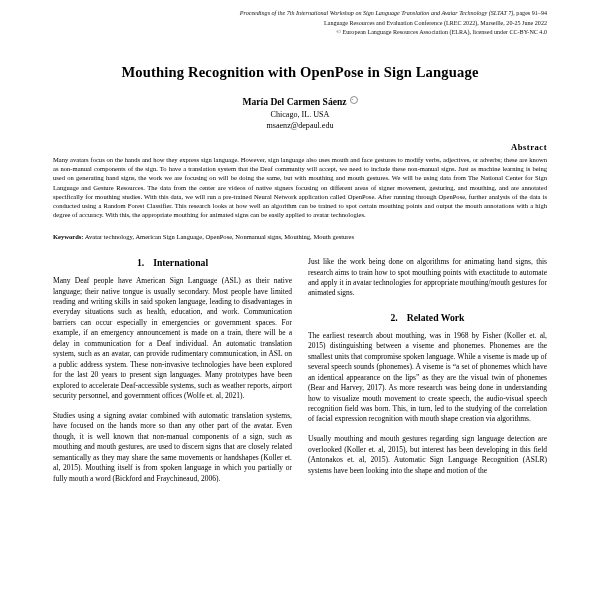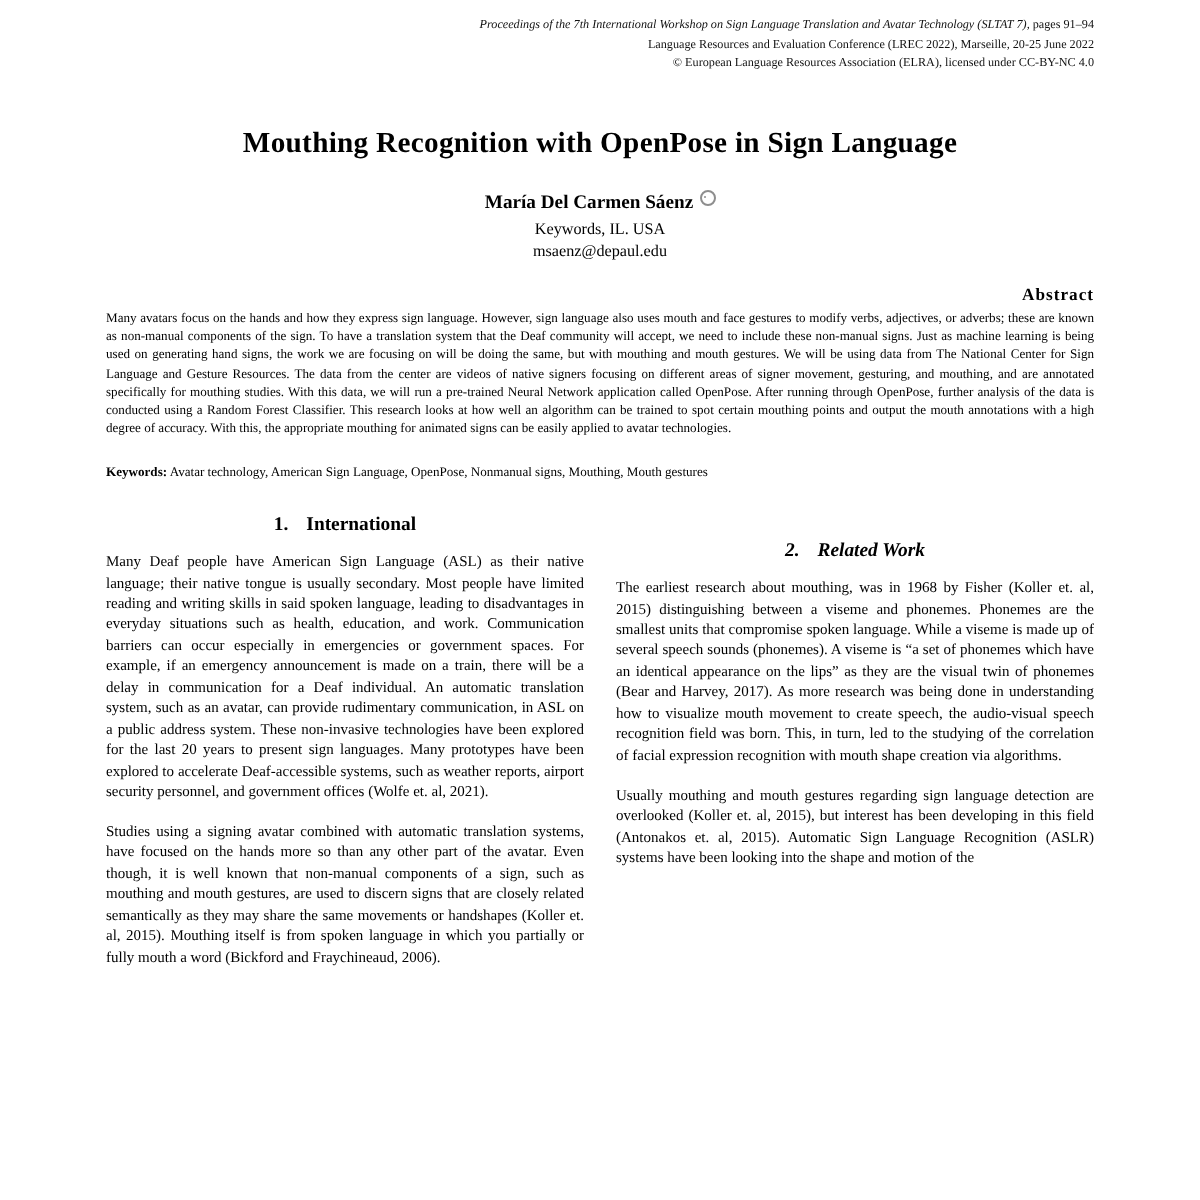--- a/index.html
+++ b/index.html
@@ -124,21 +124,20 @@
     font-weight: bold;
     margin: 0 0 7px 0;
     line-height: 12px;
   }
   .sec-head .num {
     display: inline-block;
     margin-right: 9px;
   }
   .sec-head-spaced {
     margin-top: 13px;
-    font-style: italic;
   }
   .para {
     font-size: 7.5px;
     line-height: 10.45px;
     text-align: justify;
     text-justify: inter-word;
     margin: 0 0 9.5px 0;
     hyphens: none;
   }
   .para:last-child { margin-bottom: 5px; }
@@ -153,40 +152,41 @@
     <div class="line2">Language Resources and Evaluation Conference (LREC 2022), Marseille, 20-25 June 2022</div>
     <div class="line3">© European Language Resources Association (ELRA), licensed under CC-BY-NC 4.0</div>
   </div>
 
   <h1 class="title">Mouthing Recognition with OpenPose in Sign Language</h1>
 
   <div class="author-block">
     <div>
       <span class="author-name">María Del Carmen Sáenz</span><span class="orcid-icon"></span>
     </div>
-    <div class="affil">Keywords, IL. USA</div>
+    <div class="affil">Chicago, IL. USA</div>
     <div class="email">msaenz@depaul.edu</div>
   </div>
 
   <div class="abstract-head">Abstract</div>
   <div class="abstract-body">Many avatars focus on the hands and how they express sign language. However, sign language also uses mouth and face gestures to modify verbs, adjectives, or adverbs; these are known as non-manual components of the sign. To have a translation system that the Deaf community will accept, we need to include these non-manual signs. Just as machine learning is being used on generating hand signs, the work we are focusing on will be doing the same, but with mouthing and mouth gestures. We will be using data from The National Center for Sign Language and Gesture Resources. The data from the center are videos of native signers focusing on different areas of signer movement, gesturing, and mouthing, and are annotated specifically for mouthing studies. With this data, we will run a pre-trained Neural Network application called OpenPose. After running through OpenPose, further analysis of the data is conducted using a Random Forest Classifier. This research looks at how well an algorithm can be trained to spot certain mouthing points and output the mouth annotations with a high degree of accuracy. With this, the appropriate mouthing for animated signs can be easily applied to avatar technologies.</div>
 
   <div class="keywords"><span class="kw-label">Keywords:</span><span> Avatar technology, American Sign Language, OpenPose, Nonmanual signs, Mouthing, Mouth gestures</span></div>
 
   <div class="columns">
 
     <div class="col">
       <div class="sec-head">
         <span class="num">1.</span><span>International</span>
       </div>
       <p class="para">Many Deaf people have American Sign Language (ASL) as their native language; their native tongue is usually secondary. Most people have limited reading and writing skills in said spoken language, leading to disadvantages in everyday situations such as health, education, and work. Communication barriers can occur especially in emergencies or government spaces. For example, if an emergency announcement is made on a train, there will be a delay in communication for a Deaf individual. An automatic translation system, such as an avatar, can provide rudimentary communication, in ASL on a public address system. These non-invasive technologies have been explored for the last 20 years to present sign languages. Many prototypes have been explored to accelerate Deaf-accessible systems, such as weather reports, airport security personnel, and government offices (Wolfe et. al, 2021).</p>
       <p class="para">Studies using a signing avatar combined with automatic translation systems, have focused on the hands more so than any other part of the avatar. Even though, it is well known that non-manual components of a sign, such as mouthing and mouth gestures, are used to discern signs that are closely related semantically as they may share the same movements or handshapes (Koller et. al, 2015). Mouthing itself is from spoken language in which you partially or fully mouth a word (Bickford and Fraychineaud, 2006).</p>
     </div>
 
     <div class="col">
+      <p class="para">Just like the work being done on algorithms for animating hand signs, this research aims to train how to spot mouthing points with exactitude to automate and apply it in avatar technologies for appropriate mouthing/mouth gestures for animated signs.</p>
       <div class="sec-head sec-head-spaced">
         <span class="num">2.</span><span>Related Work</span>
       </div>
       <p class="para">The earliest research about mouthing, was in 1968 by Fisher (Koller et. al, 2015) distinguishing between a viseme and phonemes. Phonemes are the smallest units that compromise spoken language. While a viseme is made up of several speech sounds (phonemes). A viseme is “a set of phonemes which have an identical appearance on the lips” as they are the visual twin of phonemes (Bear and Harvey, 2017). As more research was being done in understanding how to visualize mouth movement to create speech, the audio-visual speech recognition field was born. This, in turn, led to the studying of the correlation of facial expression recognition with mouth shape creation via algorithms.</p>
       <p class="para">Usually mouthing and mouth gestures regarding sign language detection are overlooked (Koller et. al, 2015), but interest has been developing in this field (Antonakos et. al, 2015). Automatic Sign Language Recognition (ASLR) systems have been looking into the shape and motion of the</p>
     </div>
 
   </div>
 
 </div>

